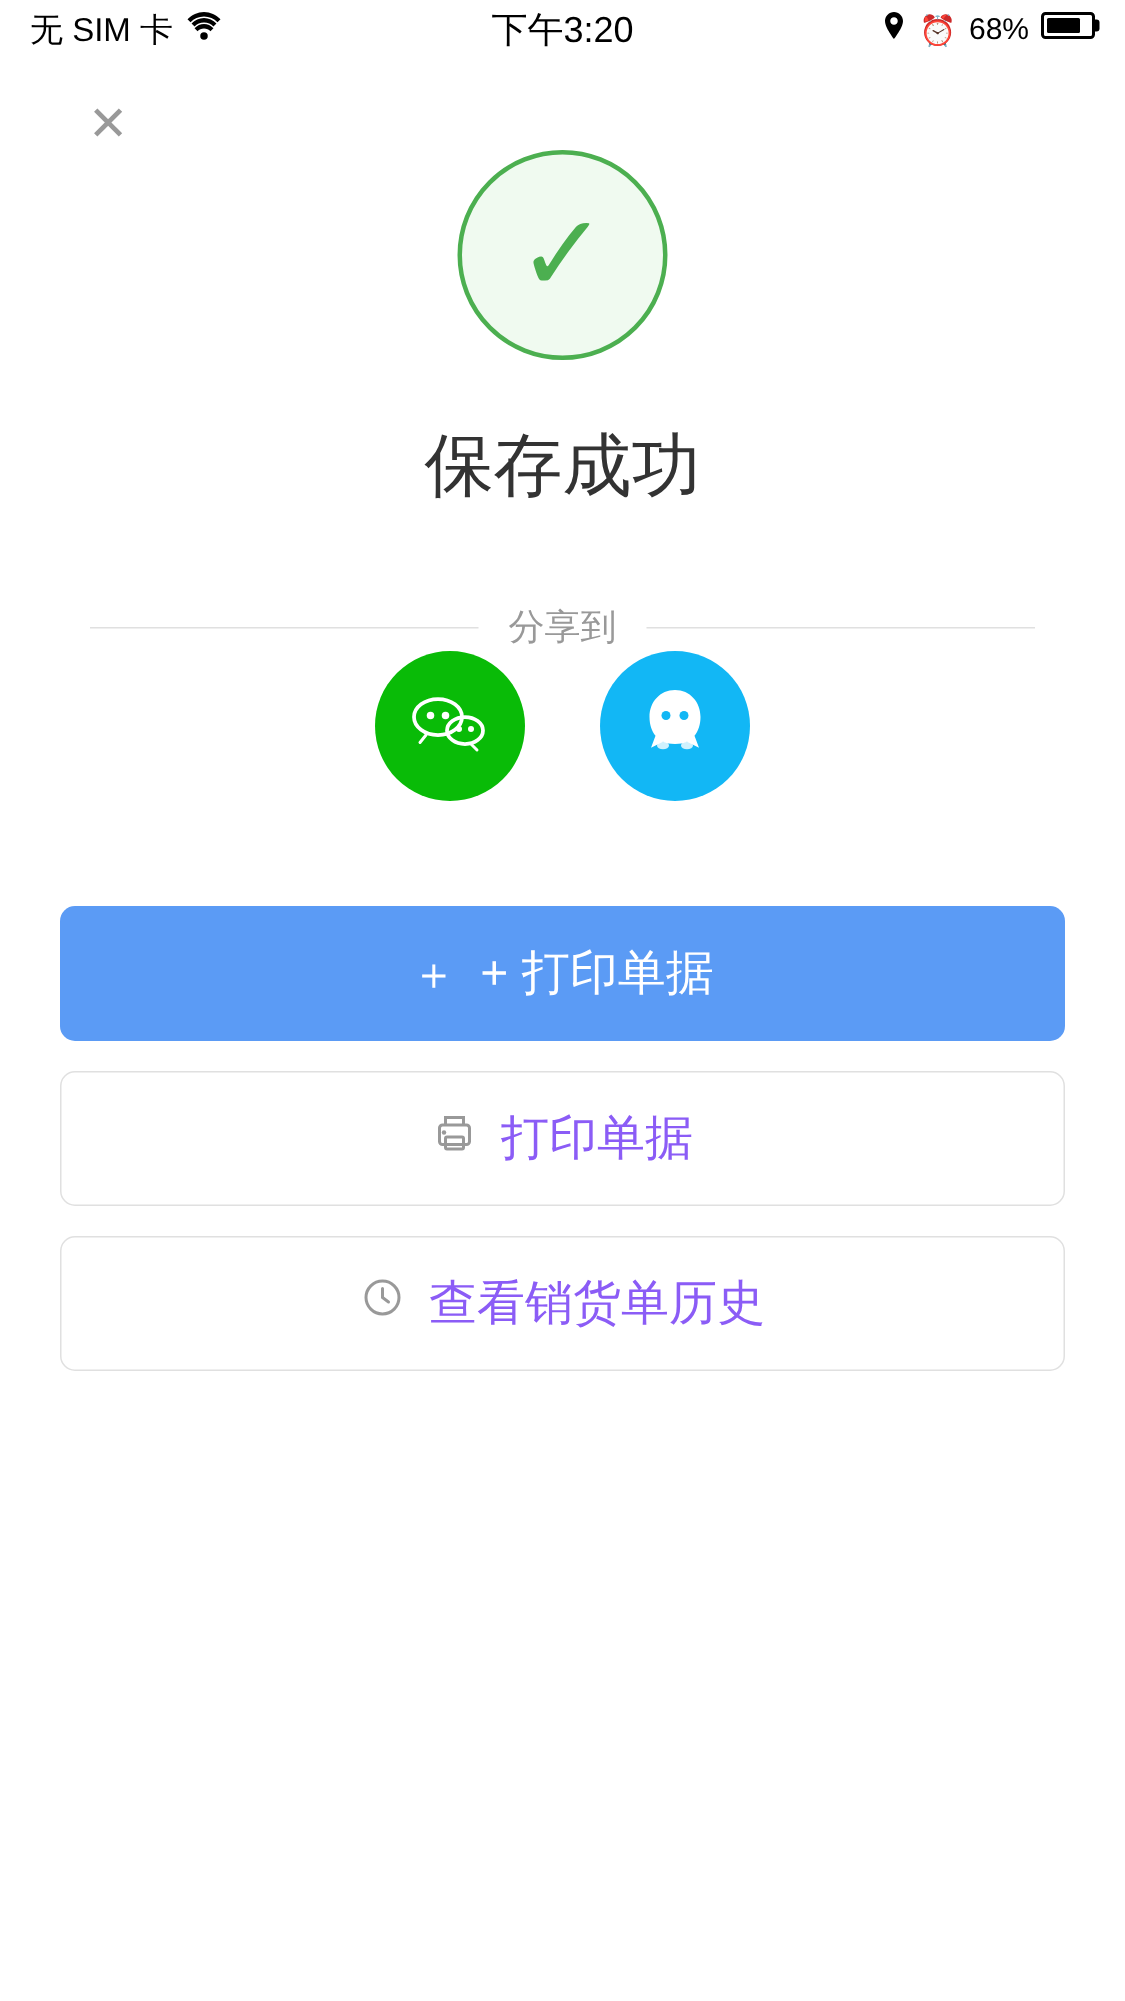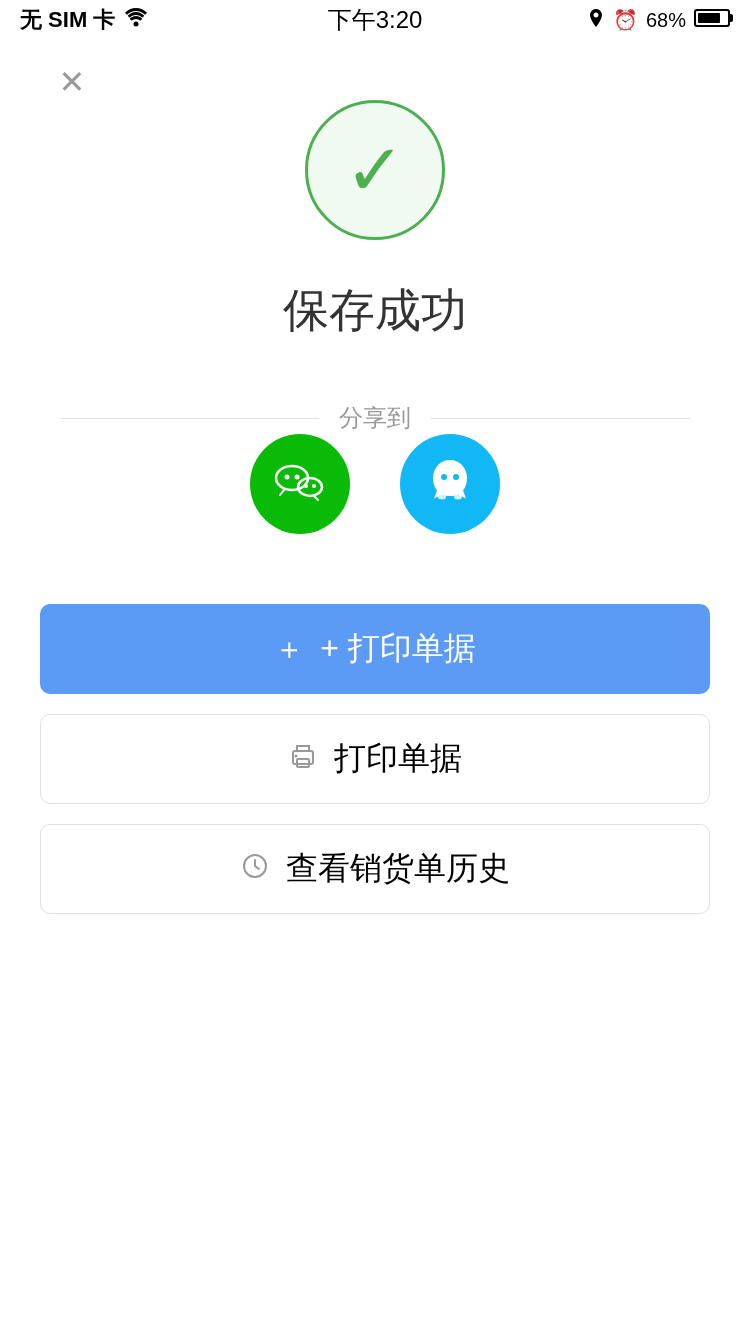--- a/index.html
+++ b/index.html
@@ -22,21 +22,21 @@
       align-items: center;
       justify-content: space-between;
       padding: 0 20px;
       background: #ffffff;
     }
     .status-left {
       display: flex;
       align-items: center;
       gap: 8px;
       font-size: 22px;
-      font-weight: 700;
+      font-weight: 400;
       color: #000;
     }
     .status-center {
       font-size: 24px;
       font-weight: 500;
       color: #000;
       position: absolute;
       left: 50%;
       transform: translateX(-50%);
     }
@@ -196,21 +196,21 @@
       cursor: pointer;
       border: none;
       outline: none;
     }
     .btn-primary {
       background: #5B9BF5;
       color: #fff;
     }
     .btn-secondary {
       background: #fff;
-      color: #000000;
+      color: #8b5cf6;
       border: 1px solid #e0e0e0;
     }
     .btn-icon {
       font-size: 30px;
       color: inherit;
     }
   </style>
 </head>
 <body>
 

